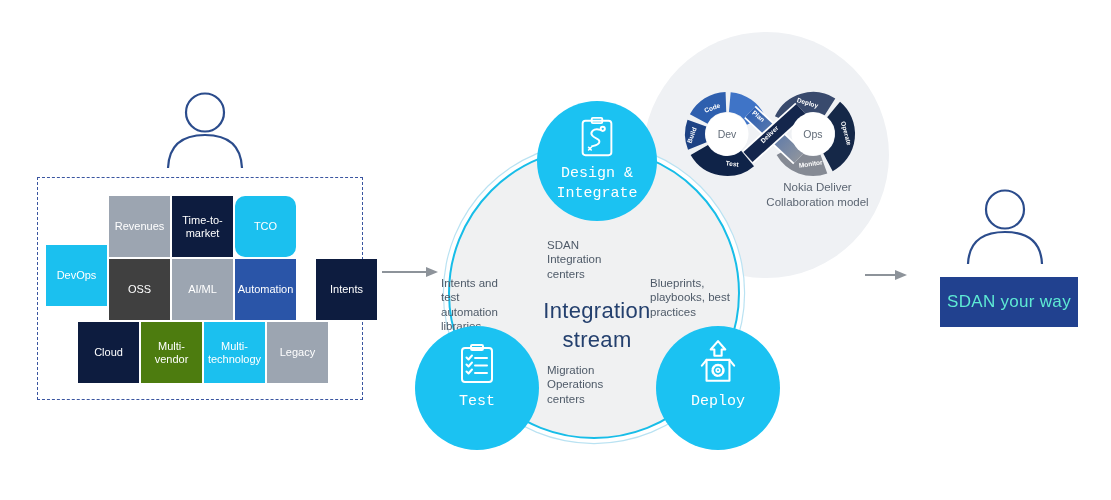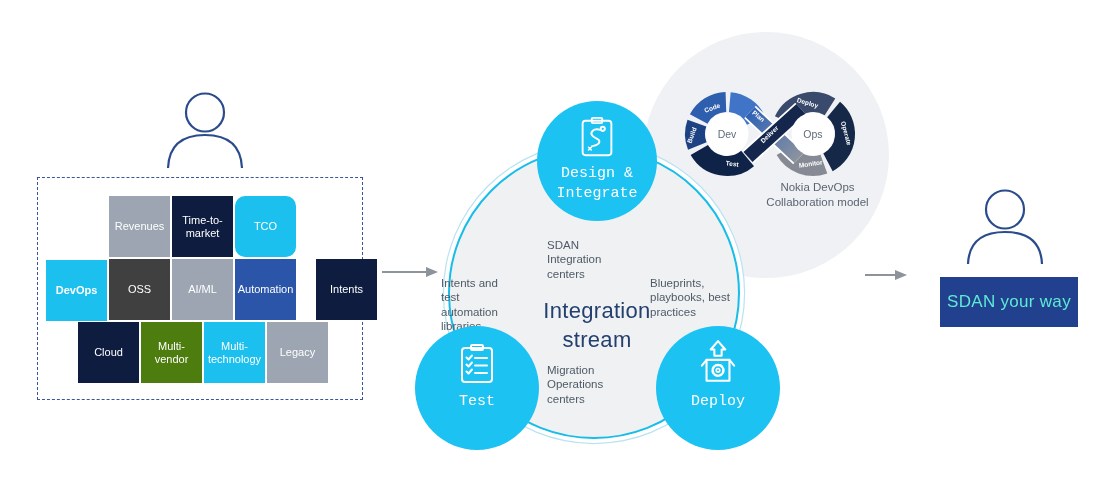--- a/index.html
+++ b/index.html
@@ -51,21 +51,21 @@
   <svg class="abs" style="left:164px;top:88px;" width="82" height="80" viewBox="0 0 82 80">
     <circle cx="41" cy="24.5" r="19" fill="none" stroke="#2b4c8c" stroke-width="2.2"></circle>
     <path d="M4 80 C5 56 19 47 41 47 C63 47 77 56 78 80" fill="none" stroke="#2b4c8c" stroke-width="2.2"></path>
   </svg>
 
   <div class="dashed-box"></div>
 
   <div class="tile" style="left: 109px; top: 196px; background-color: rgb(156, 165, 177);">Revenues</div>
   <div class="tile" style="left: 172px; top: 196px; background-color: rgb(13, 28, 63);">Time-to-market</div>
   <div class="tile" style="left: 235px; top: 196px; background-color: rgb(27, 192, 239); border-radius: 10px;">TCO</div>
-  <div class="tile" style="left: 46px; top: 260px; background-color: rgb(27, 192, 239); font-weight: bold;">DevOps</div>
+  <div class="tile" style="left: 46px; top: 245px; background-color: rgb(27, 192, 239);">DevOps</div>
   <div class="tile" style="left: 109px; top: 259px; background-color: #404040;">OSS</div>
   <div class="tile" style="left: 172px; top: 259px; background-color: rgb(156, 165, 177);">AI/ML</div>
   <div class="tile break" style="left: 235px; top: 259px; background-color: rgb(42, 85, 168);">Automation</div>
   <div class="tile" style="left: 298px; top: 259px; background-color: rgb(13, 28, 63); margin-left: 18px;">Intents</div>
   <div class="tile" style="left: 78px; top: 322px; background-color: rgb(13, 28, 63);">Cloud</div>
   <div class="tile" style="left: 141px; top: 322px; background-color: #4d7c0f;">Multi-vendor</div>
   <div class="tile" style="left: 204px; top: 322px; background-color: rgb(27, 192, 239);">Multi-technology</div>
   <div class="tile" style="left: 267px; top: 322px; background-color: rgb(156, 165, 177);">Legacy</div>
 
   <svg class="abs" style="left:381px;top:266px;" width="58" height="12" viewBox="0 0 58 12">
@@ -160,21 +160,21 @@
     <text class="seg-label" x="33" y="22" text-anchor="middle" transform="rotate(-20 33 22)">Code</text>
     <text class="seg-label" x="77" y="30" text-anchor="middle" transform="rotate(40 77 30)">Plan</text>
     <text class="seg-label" x="14" y="48" text-anchor="middle" transform="rotate(-70 14 48)">Build</text>
     <text class="seg-label" x="52" y="78" text-anchor="middle" transform="rotate(6 52 78)">Test</text>
     <text class="seg-label" x="91" y="48" text-anchor="middle" transform="rotate(-44 91 48)">Deliver</text>
     <text class="seg-label" x="127" y="17" text-anchor="middle" transform="rotate(16 127 17)">Deploy</text>
     <text class="seg-label" x="164" y="46" text-anchor="middle" transform="rotate(75 164 46)">Operate</text>
     <text class="seg-label" x="131" y="78" text-anchor="middle" transform="rotate(-8 131 78)">Monitor</text>
   </svg>
 
-  <div class="caption">Nokia DevOps
+  <div class="caption">Nokia Deliver
 Collaboration model</div>
 
   <svg class="abs" style="left:864px;top:269px;" width="44" height="12" viewBox="0 0 44 12">
     <line x1="1" y1="6" x2="31" y2="6" stroke="#8d939a" stroke-width="2"></line>
     <polygon points="31,1 43,6 31,11" fill="#8d939a"></polygon>
   </svg>
 
   <svg class="abs" style="left:964px;top:186px;" width="82" height="78" viewBox="0 0 82 78">
     <circle cx="41" cy="23.5" r="19" fill="none" stroke="#2b4c8c" stroke-width="2.2"></circle>
     <path d="M4 78 C5 55 19 46 41 46 C63 46 77 55 78 78" fill="none" stroke="#2b4c8c" stroke-width="2.2"></path>

